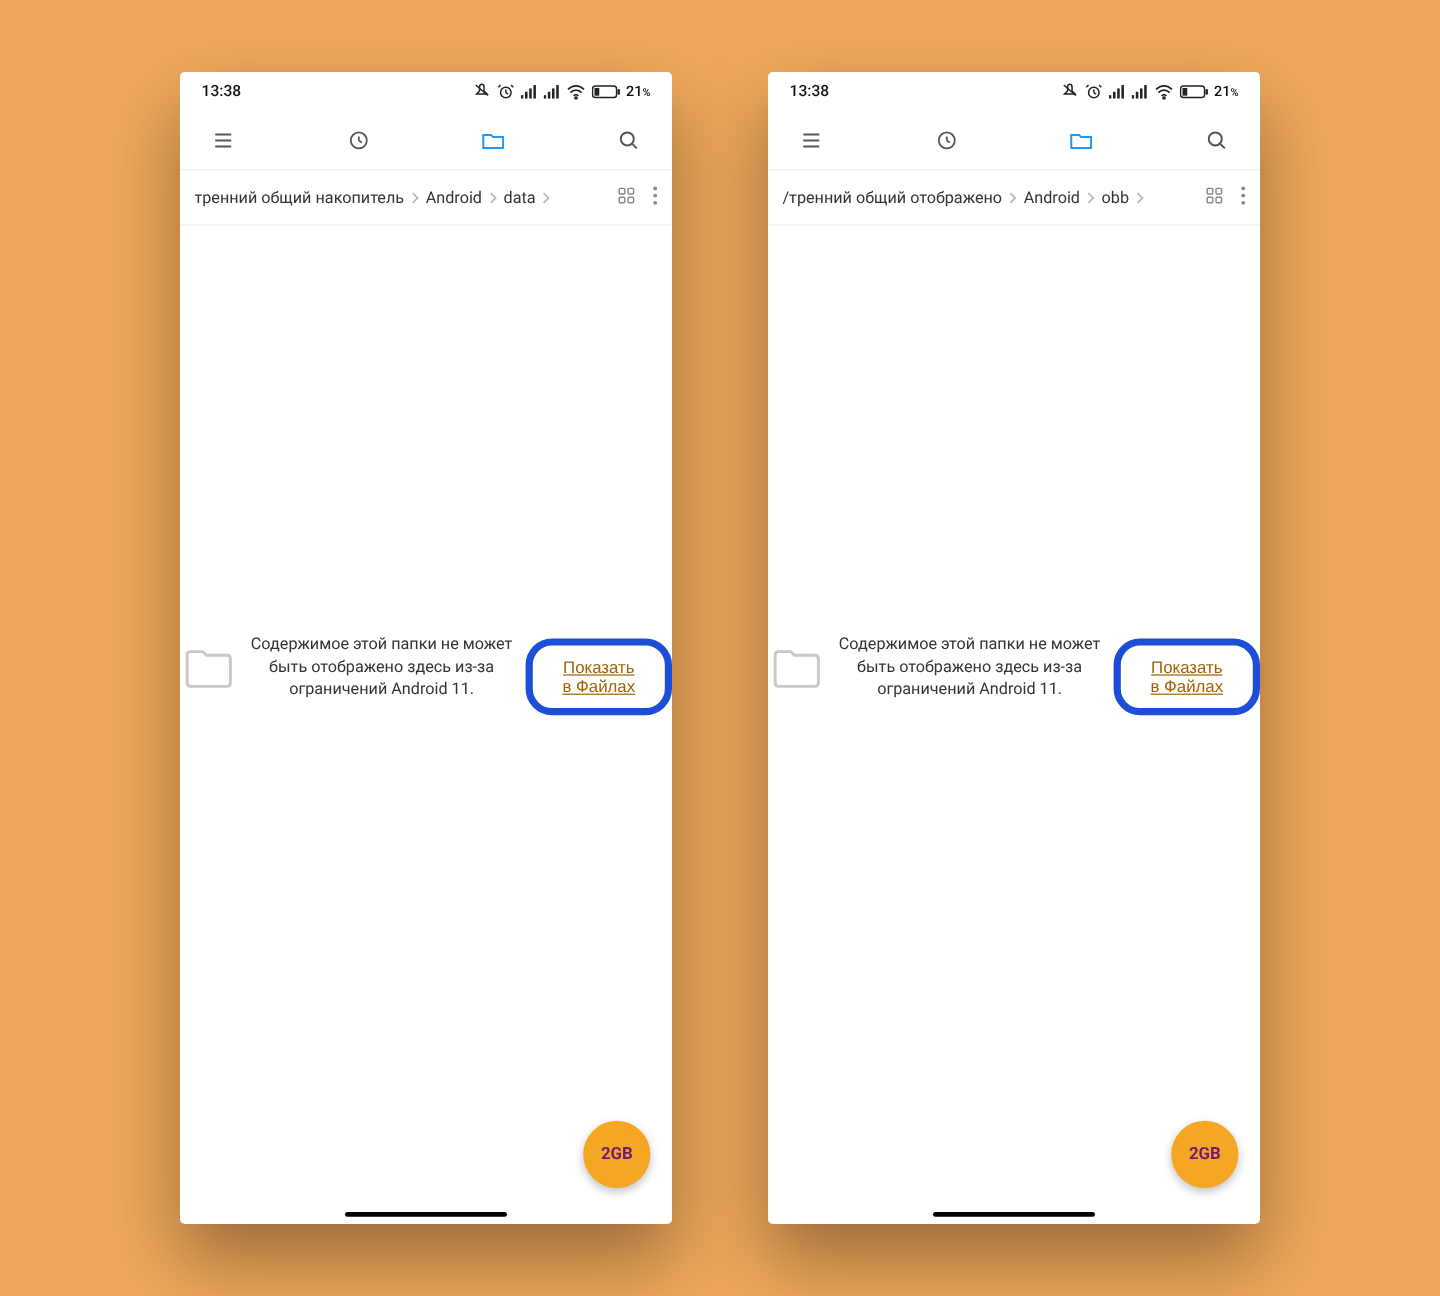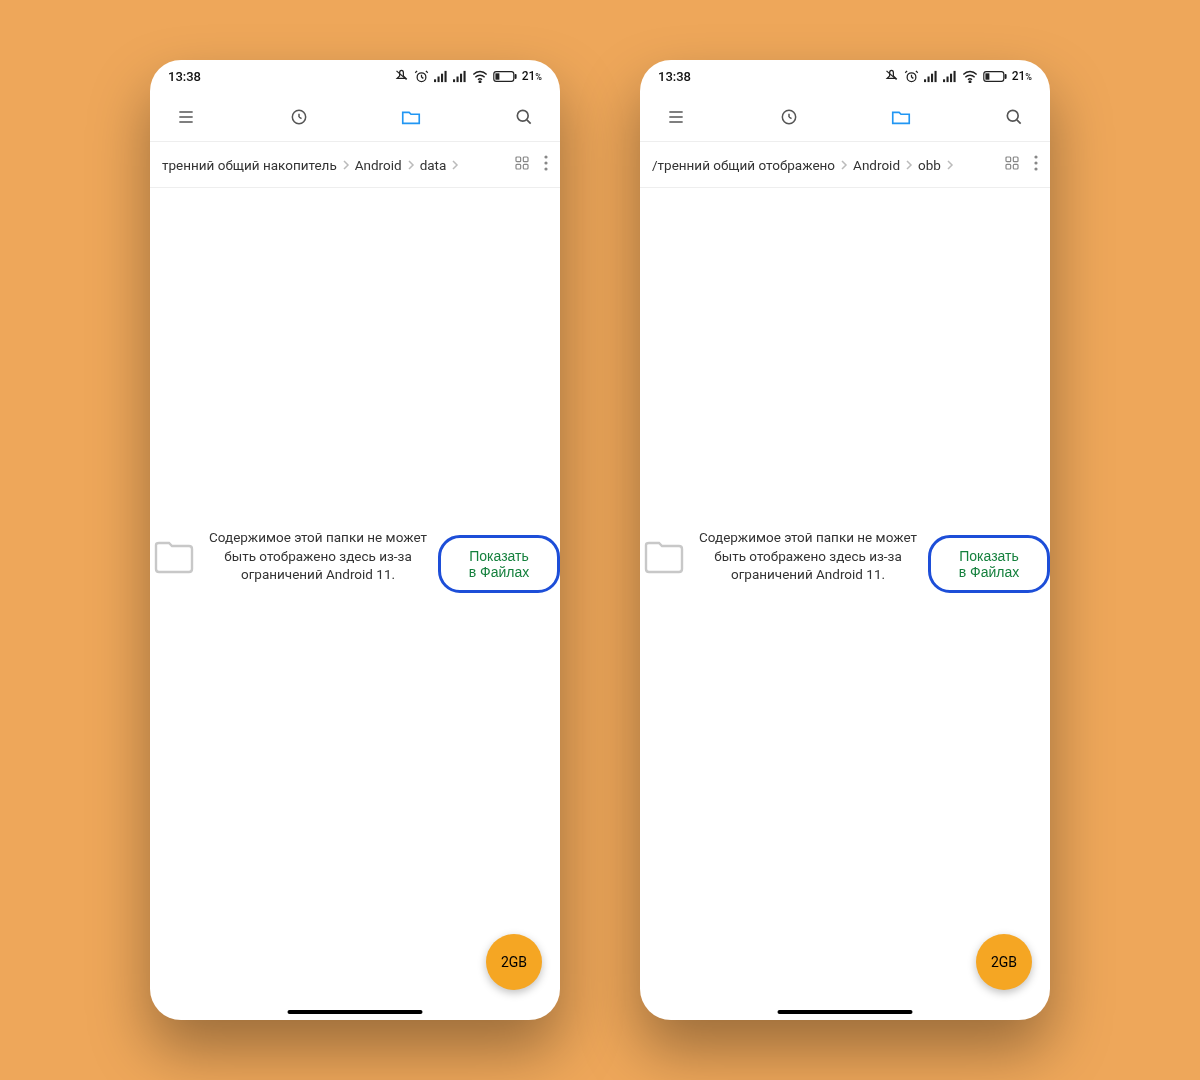--- a/index.html
+++ b/index.html
@@ -11,21 +11,21 @@
     display: flex;
     justify-content: center;
     align-items: flex-start;
     gap: 80px;
     padding-top: 60px;
   }
   .phone {
     width: 410px;
     height: 960px;
     background: #ffffff;
-    border-radius: 31px;
+    border-radius: 4px;
     box-shadow: 0 30px 60px rgba(0,0,0,0.35);
     position: relative;
     overflow: hidden;
     display: flex;
     flex-direction: column;
   }
   
   .status-bar {
     height: 32px;
     display: flex;
@@ -96,43 +96,44 @@
   .folder-ico { margin-bottom: 14px; }
   .empty-msg {
     text-align: center;
     font-size: 13.5px;
     color: #333;
     line-height: 1.4;
     margin-bottom: 16px;
     max-width: 240px;
   }
   .show-btn {
-    border: 3px solid #1d4ed8;
-    color: #15803d;
+    border: 6px solid #1d4ed8;
+    color: #a16207;
     background: #fff;
     border-radius: 22px;
     padding: 10px 24px;
     font-size: 14px;
     cursor: pointer;
+    text-decoration: underline;
   }
   
   .fab {
     position: absolute;
     right: 18px;
     bottom: 30px;
     width: 56px;
     height: 56px;
     border-radius: 50%;
     background: #f5a623;
-    color: #000000;
+    color: #701a75;
     display: flex;
     align-items: center;
     justify-content: center;
     font-size: 14px;
-    font-weight: 400;
+    font-weight: 700;
     box-shadow: 0 3px 8px rgba(0,0,0,0.25);
   }
   
   .home-indicator {
     position: absolute;
     bottom: 6px;
     left: 50%;
     transform: translateX(-50%);
     width: 135px;
     height: 4.5px;

